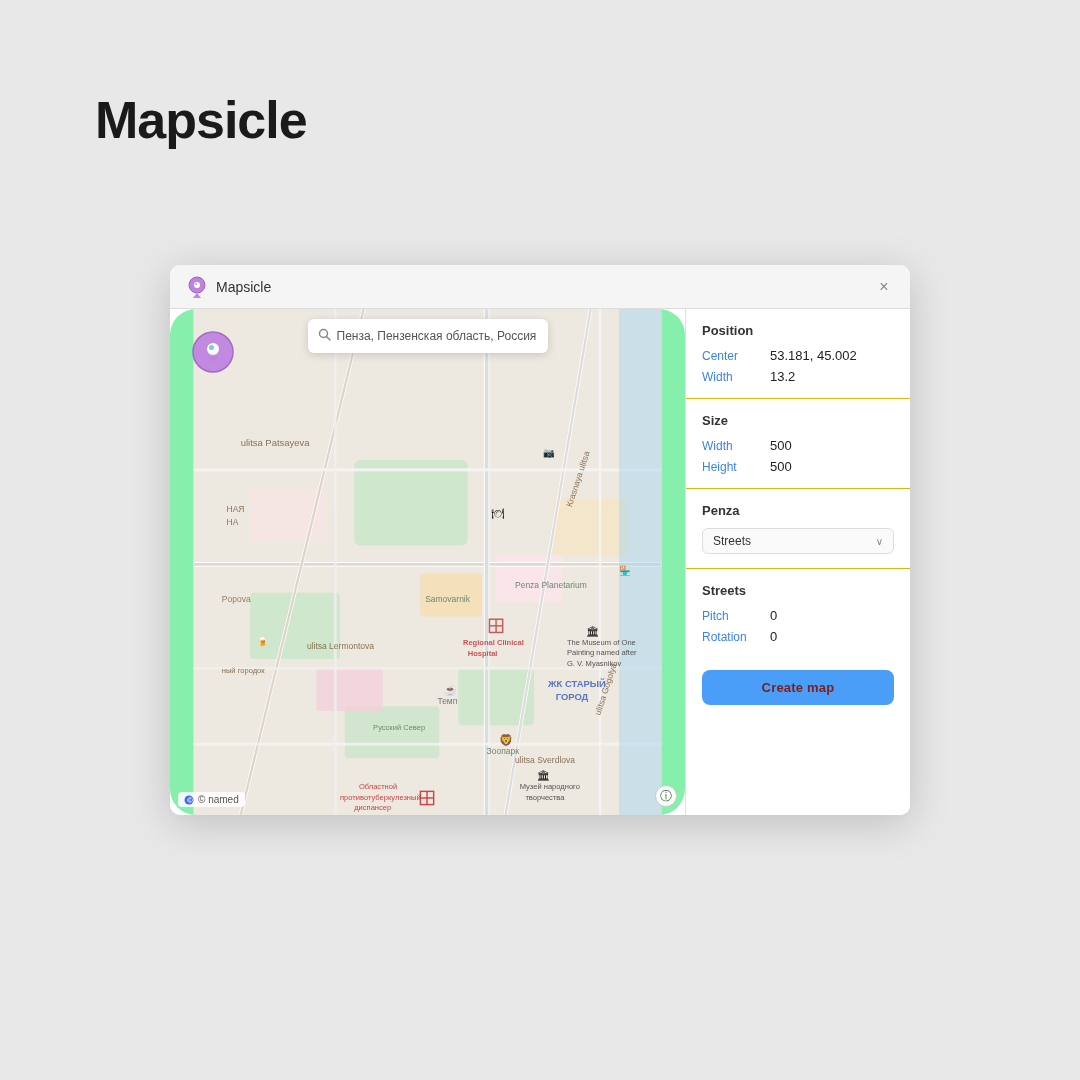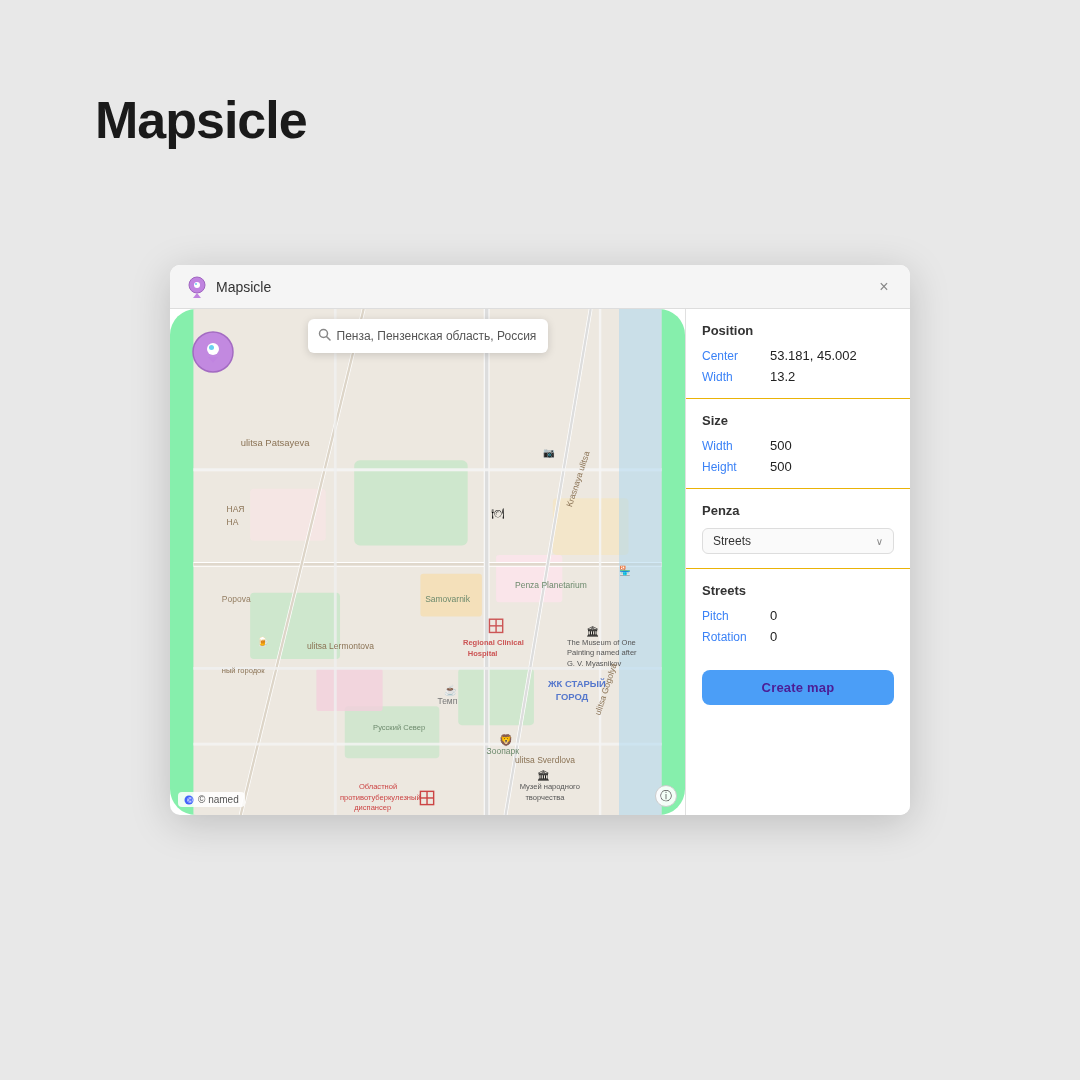--- a/index.html
+++ b/index.html
@@ -195,21 +195,21 @@
       cursor: pointer;
       background: #fafafa;
       width: 100%;
     }
     .create-btn {
       display: block;
       width: calc(100% - 32px);
       margin: 12px 16px;
       padding: 10px;
       background: #4b9ef7;
-      color: #4c1d95;
+      color: #7f1d1d;
       border: none;
       border-radius: 8px;
       font-size: 13px;
       font-weight: 600;
       cursor: pointer;
       text-align: center;
       letter-spacing: 0.2px;
     }
   </style>
 </head>

